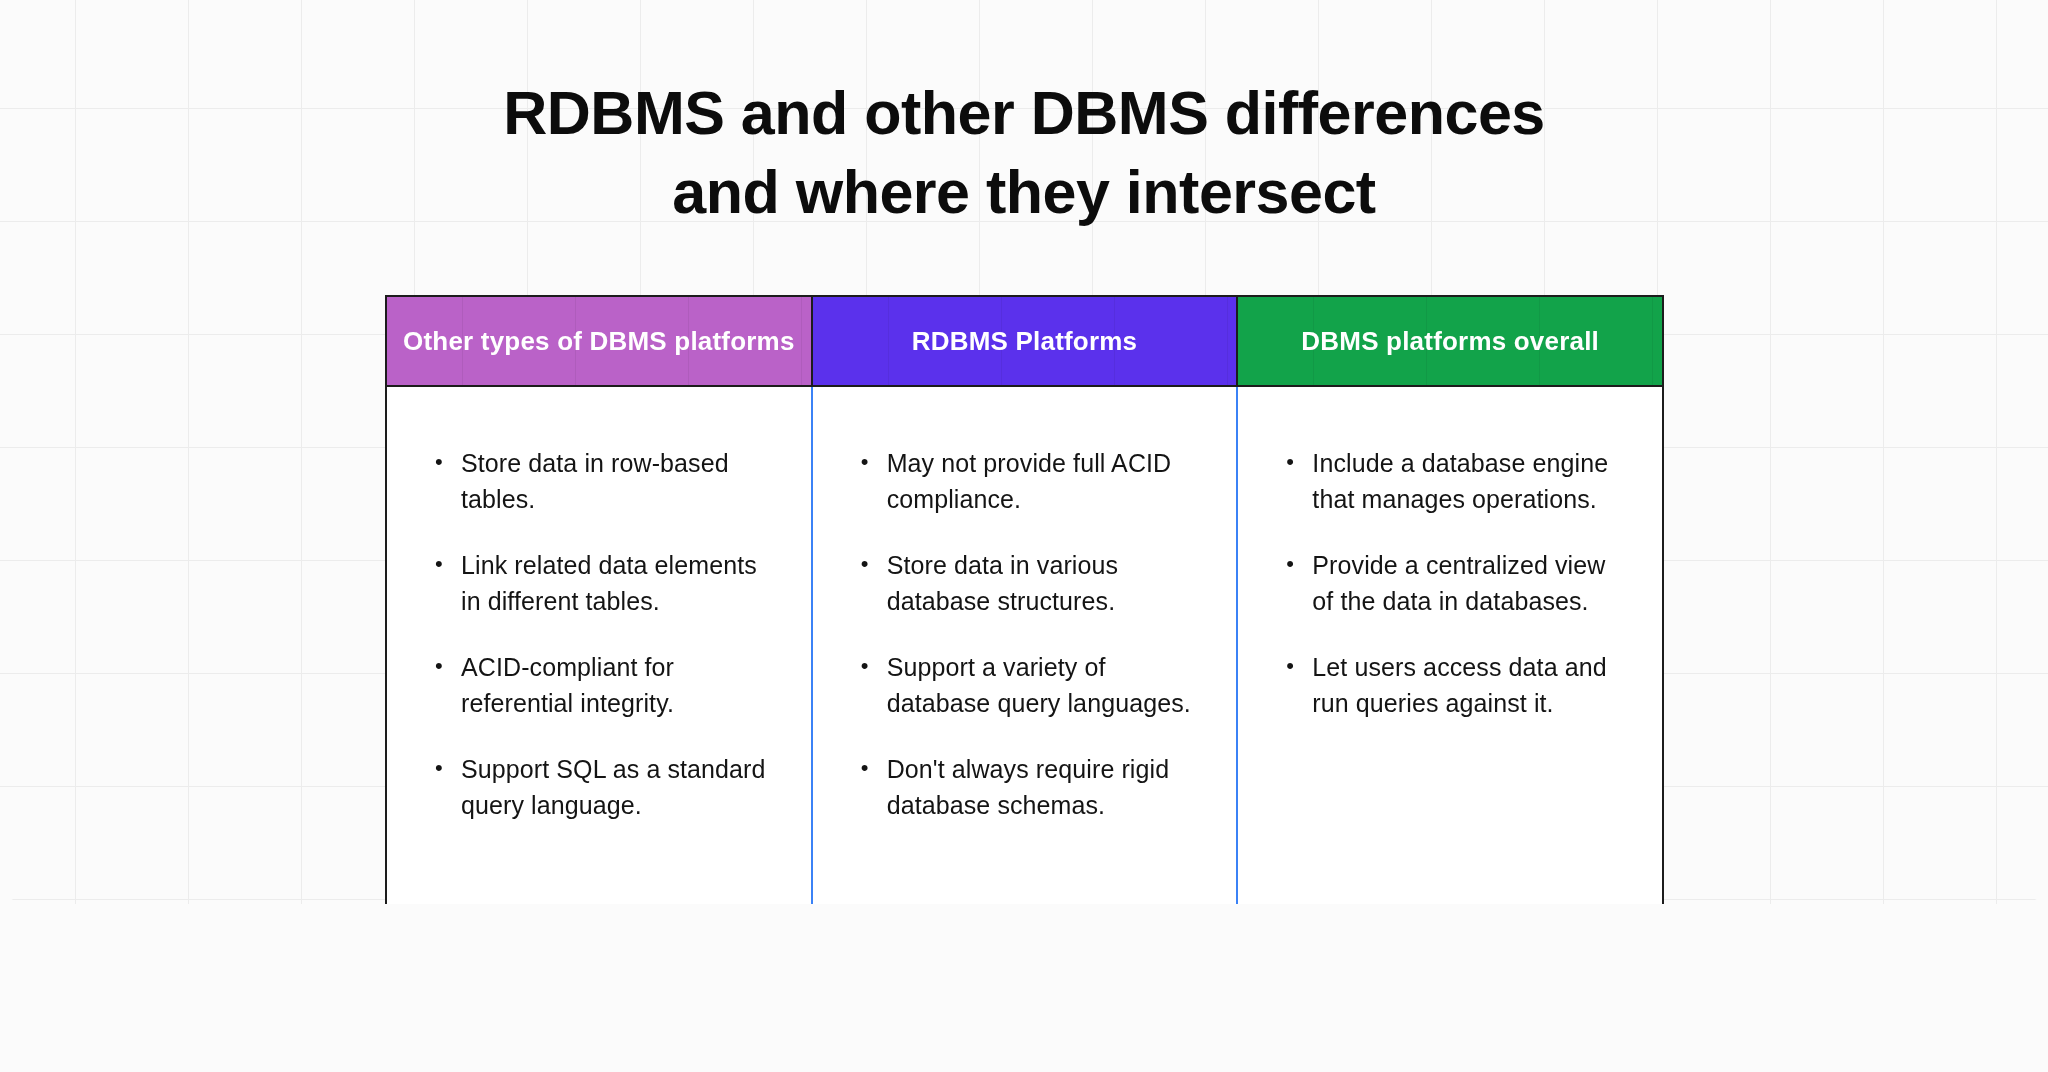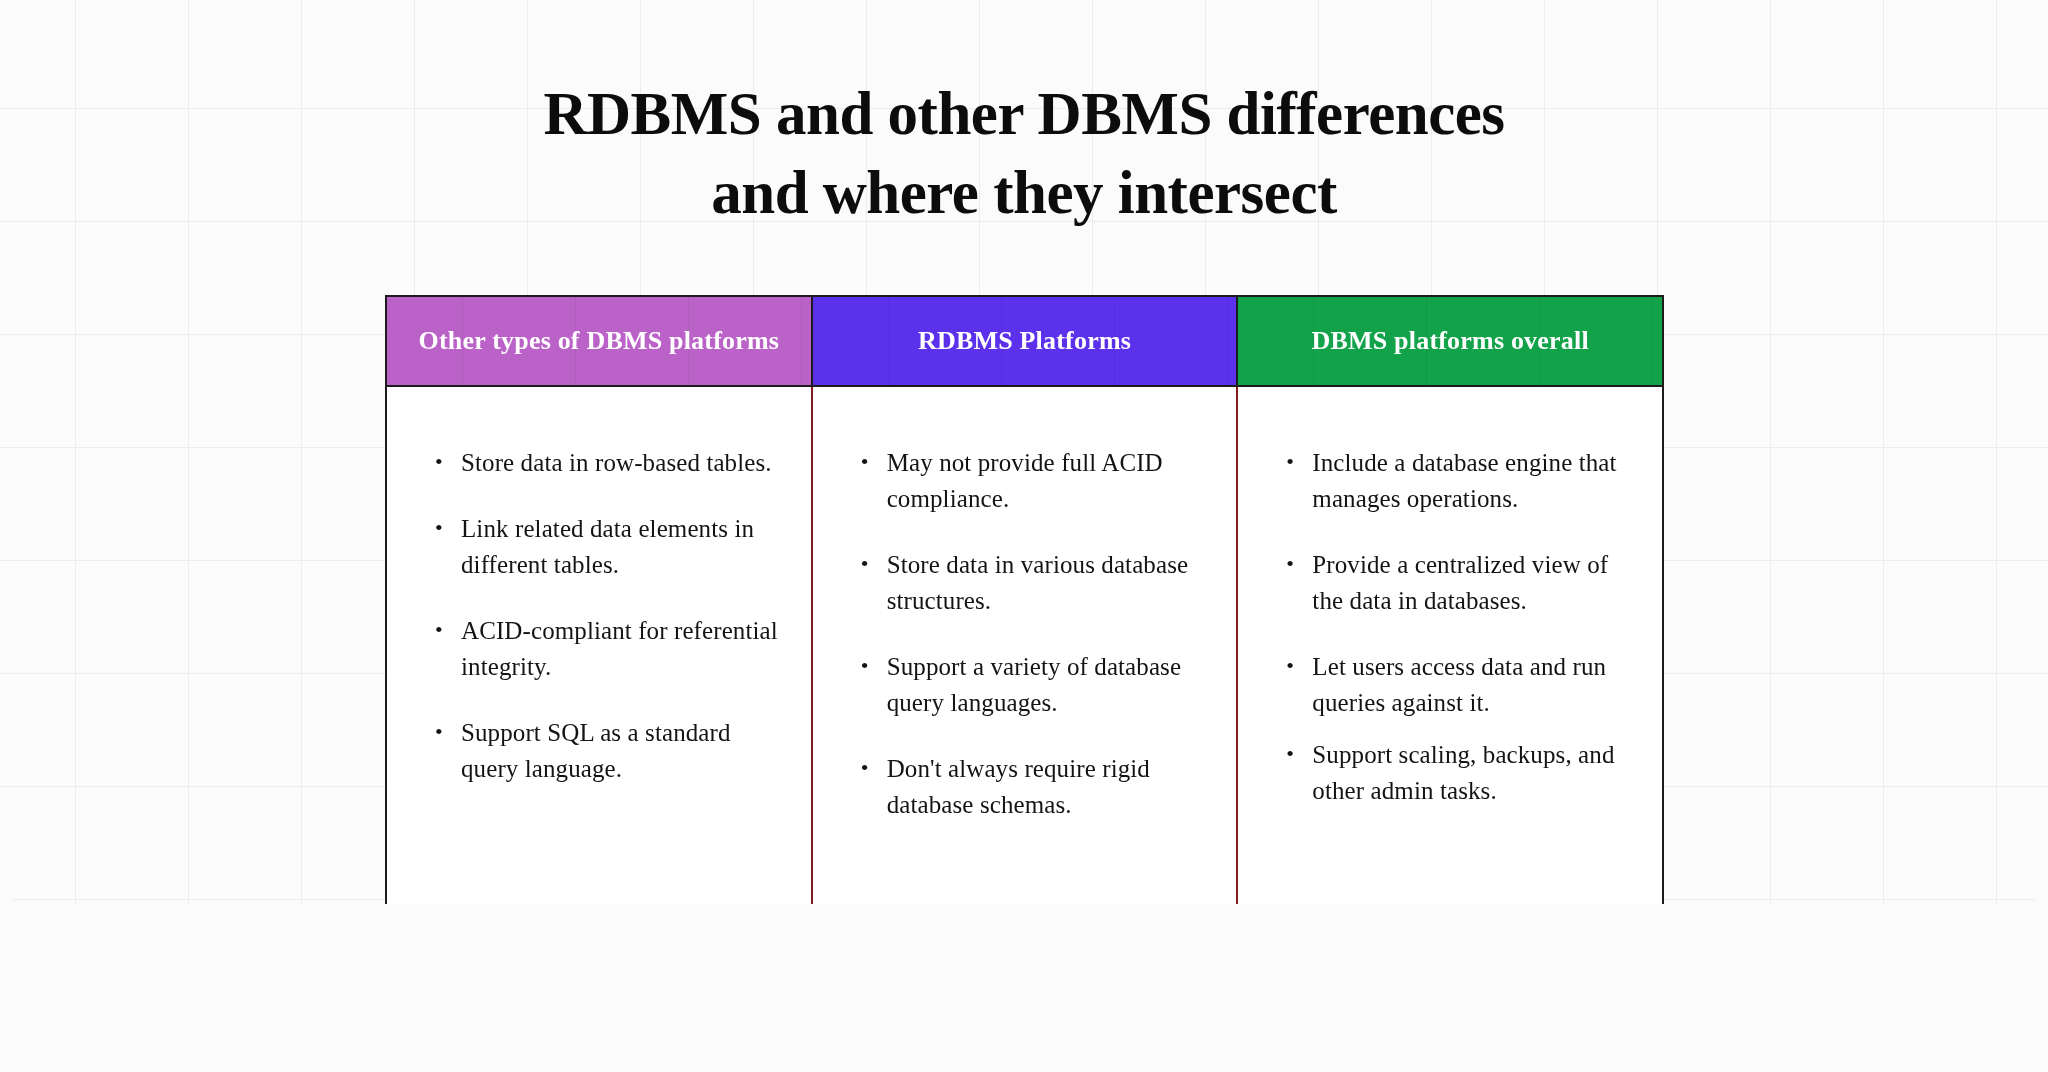--- a/index.html
+++ b/index.html
@@ -1,20 +1,20 @@
 <!DOCTYPE html>
 <html><head>
 <meta charset="utf-8">
 <style>
   html,body{margin:0;padding:0;background:#fbfbfb;}
   .canvas{
     position:relative;
     width:2048px;height:904px;
     overflow:hidden;
-    font-family:Liberation Serif, serif;
+    font-family:Liberation Sans, sans-serif;
     background-color:#fbfbfb;
     background-image:
       linear-gradient(to right,#ececec 1px,transparent 1px),
       linear-gradient(to bottom,#ececec 1px,transparent 1px);
     background-size:113px 113px;
     background-position:-38px -5px;
     border-radius:27px;
   }
   .title{
     position:absolute;top:74px;left:0;width:100%;
@@ -44,21 +44,21 @@
     background-image:
       linear-gradient(to right,rgba(0,0,0,0.06) 1px,transparent 1px),
       linear-gradient(to bottom,rgba(0,0,0,0.06) 1px,transparent 1px);
     background-size:113px 113px;
     background-position:-38px -5px;
   }
   .header-cell:last-child{border-right:none;}
   .body-row{display:flex;flex:1 1 auto;}
   .body-cell{
     flex:1 1 0;
-    border-right:2px solid #7f1d1d;
+    border-right:2px solid #3b82f6;
     box-sizing:border-box;
     padding:58px 30px 0 40px;
   }
   .body-cell:last-child{border-right:none;}
   .bullet{
     position:relative;
     padding-left:34px;
     font-size:25px;line-height:36px;color:#141414;
     margin-bottom:30px;
     letter-spacing:0.1px;
@@ -113,21 +113,20 @@
       <div class="body-cell" data-col="1">
           <div class="bullet">May not provide full ACID compliance.</div>
           <div class="bullet">Store data in various database structures.</div>
           <div class="bullet">Support a variety of database query languages.</div>
           <div class="bullet">Don't always require rigid database schemas.</div>
         </div>
       <div class="body-cell" data-col="2">
           <div class="bullet">Include a database engine that manages operations.</div>
           <div class="bullet">Provide a centralized view of the data in databases.</div>
           <div class="bullet">Let users access data and run queries against it.</div>
-          <div class="bullet">Support scaling, backups, and other admin tasks.</div>
         </div>
     </div>
   </div>
 
   <div class="shape-blue-square"></div>
   <div class="shape-dark-bar"></div>
 
 </div>
 
 </body></html>

